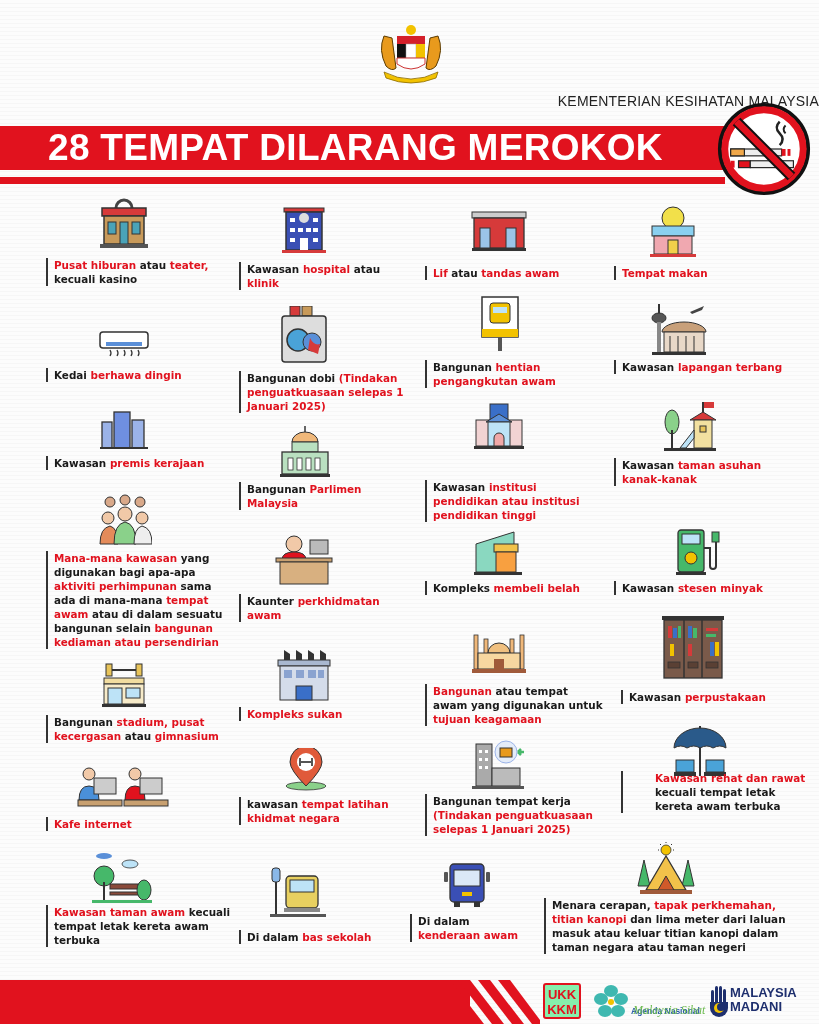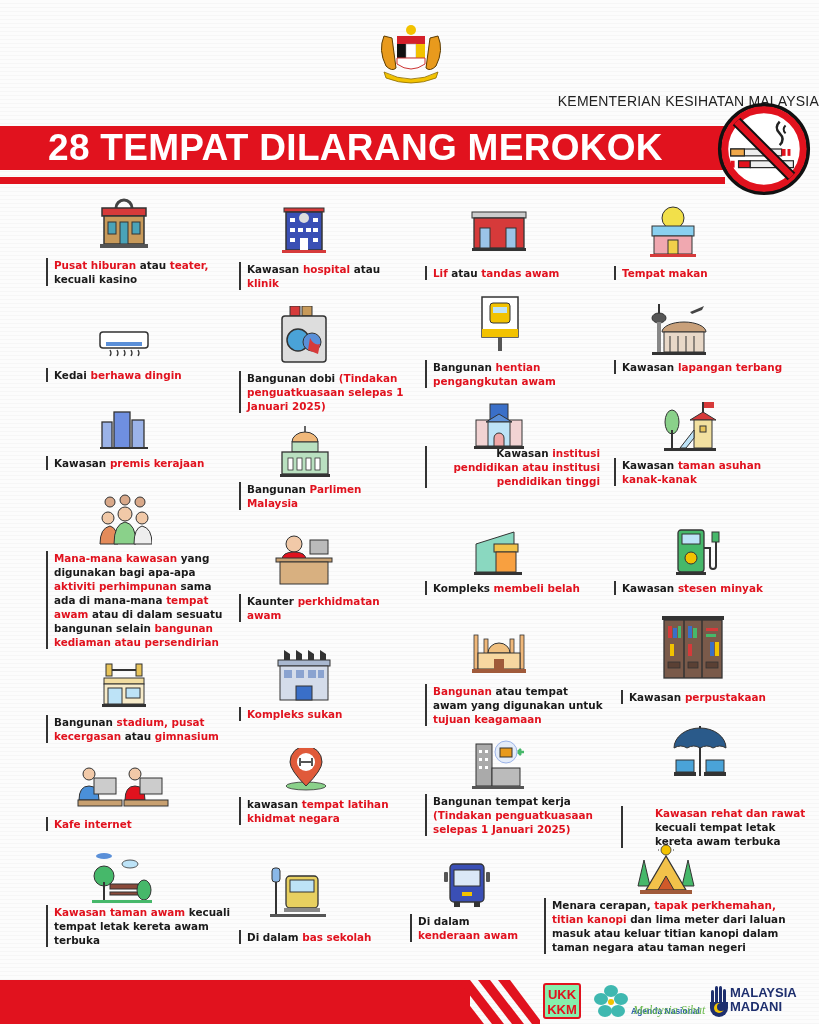--- a/index.html
+++ b/index.html
@@ -366,21 +366,21 @@
 
 <div class="item">
   <svg class="icon" style="left:472px;top:402px;width:54px;height:48px" viewBox="0 0 54 48">
     <rect x="18" y="2" width="18" height="16" fill="#3a6fc8" stroke="#333"></rect>
     <rect x="4" y="18" width="46" height="26" fill="#f2d3d3" stroke="#333"></rect>
     <path d="M14 20 l13 -8 l13 8z" fill="#5a8fd8" stroke="#333"></path>
     <rect x="16" y="20" width="22" height="24" fill="#bde3f7" stroke="#333"></rect>
     <path d="M22 44 v-8 a5 5 0 0 1 10 0 v8z" fill="#f0a8a8" stroke="#333"></path>
     <rect x="2" y="44" width="50" height="3" fill="#333"></rect>
   </svg>
-  <div class="label" style="left:425px;top:446px;width:175px;text-align:right;">
+  <div class="label" style="left:425px;top:480px;width:175px;">
     <span>Kawasan </span><span class="red">institusi pendidikan atau institusi pendidikan tinggi</span>
   </div>
 </div>
 
 <div class="item">
   <svg class="icon" style="left:472px;top:530px;width:52px;height:46px" viewBox="0 0 52 46">
     <path d="M4 14 l38 -12 v40 h-38z" fill="#8ad8c0" stroke="#333"></path>
     <rect x="22" y="14" width="24" height="8" fill="#f2c24a" stroke="#333"></rect>
     <rect x="24" y="22" width="20" height="20" fill="#f8a040" stroke="#333"></rect>
     <rect x="2" y="42" width="48" height="3" fill="#333"></rect>
@@ -546,21 +546,21 @@
 
 <div class="item">
   <svg class="icon" style="left:672px;top:726px;width:56px;height:54px" viewBox="0 0 56 54">
     <rect x="27" y="0" width="2" height="50" fill="#333"></rect>
     <path d="M2 22 a26 20 0 0 1 52 0 q-6 -4 -13 0 q-6 -4 -13 0 q-6 -4 -13 0 q-6 -4 -13 0z" fill="#2a5a8a" stroke="#333"></path>
     <rect x="4" y="34" width="18" height="12" fill="#4aa3d8" stroke="#333"></rect>
     <rect x="34" y="34" width="18" height="12" fill="#4aa3d8" stroke="#333"></rect>
     <rect x="2" y="46" width="22" height="4" fill="#333"></rect>
     <rect x="32" y="46" width="22" height="4" fill="#333"></rect>
   </svg>
-  <div class="label" style="left:621px;top:806px;width:190px;padding-left:32px;">
+  <div class="label" style="left:621px;top:771px;width:190px;padding-left:32px;">
     <span class="red">Kawasan rehat dan rawat</span><span> kecuali tempat letak kereta awam terbuka</span>
   </div>
 </div>
 
 <div class="item">
   <svg class="icon" style="left:636px;top:842px;width:60px;height:54px" viewBox="0 0 60 54">
     <circle cx="30" cy="8" r="5" fill="#f2c200" stroke="#333" stroke-width="0.8"></circle>
     <g stroke="#333" stroke-width="1">
         <line x1="30" y1="0" x2="30" y2="1"></line>
         <line x1="22" y1="8" x2="23" y2="8"></line>

